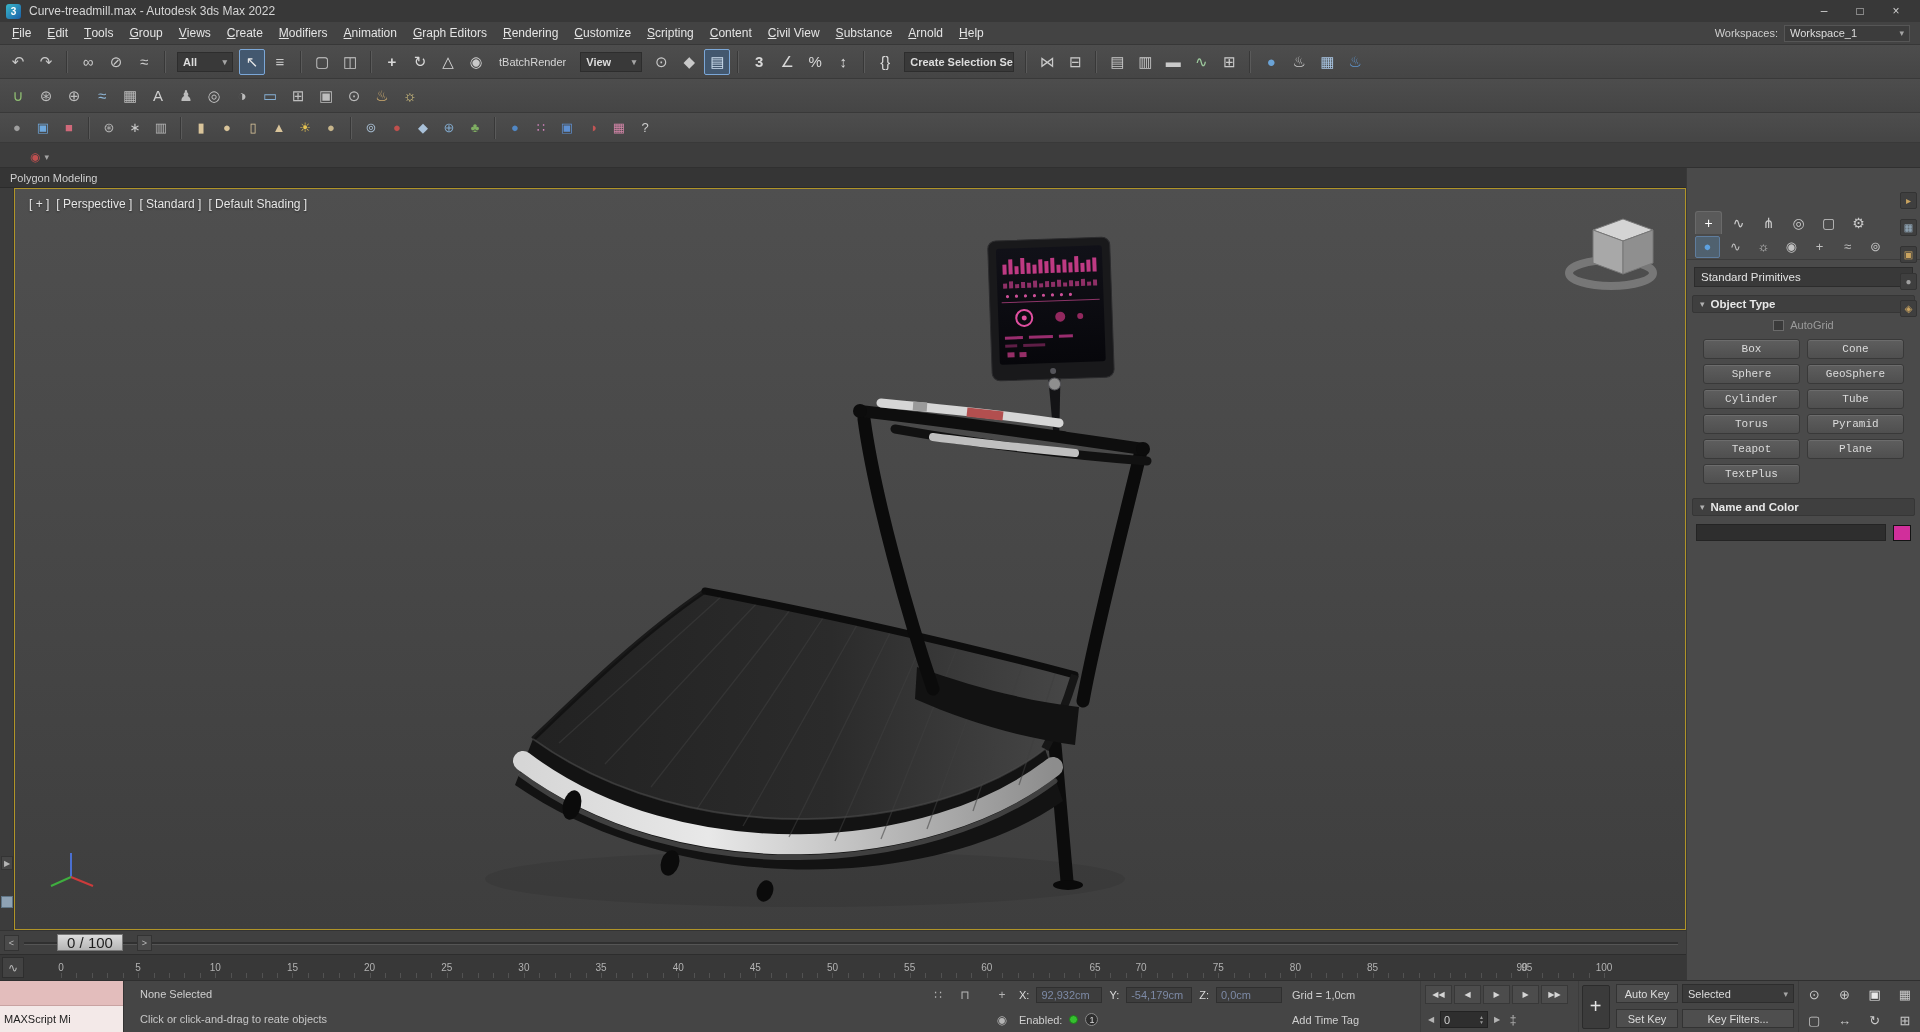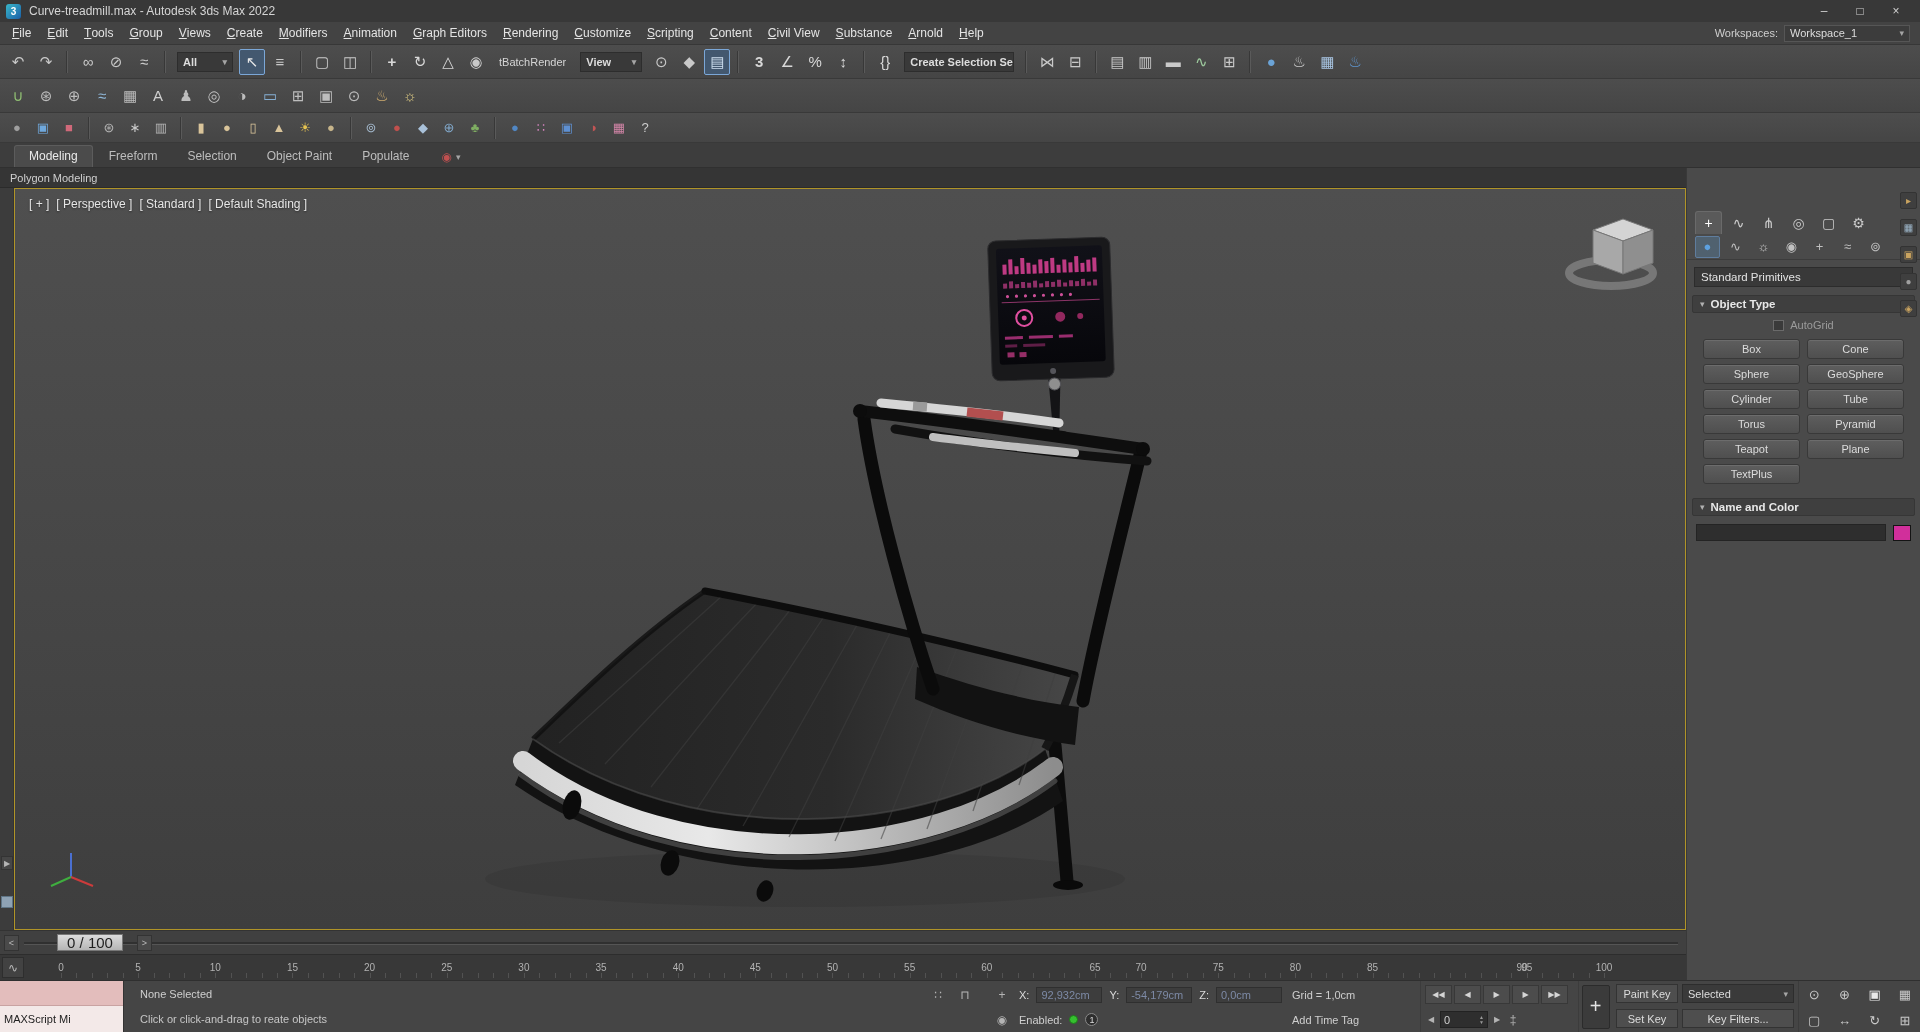--- a/index.html
+++ b/index.html
@@ -68,21 +68,21 @@
   .ctab.active { background:#5a5a5a; color:#ffffff; border:1px solid #6a6a6a; border-bottom:none; }
   .cmd-cats { display:flex; padding:2px 8px; gap:3px; height:26px; align-items:center; border-bottom:1px solid #3c3c3c; }
   .ccat { width:25px; height:22px; display:flex; align-items:center; justify-content:center; font-size:13px; border:1px solid transparent; border-radius:2px; }
   .ccat.active { background:#50616f; border-color:#5f7d9e; }
   .cmd-dropdown { margin:7px 7px 4px; height:20px; background:#393939; border:1px solid #2c2c2c; display:flex; align-items:center; justify-content:space-between; padding:0 6px; color:#e2e2e2; font-size:11.5px; }
   .rollout-header { margin:4px 5px 0; height:18px; background:#3f3f3f; border:1px solid #363636; border-radius:2px; display:flex; align-items:center; gap:6px; padding:0 7px; color:#e8e8e8; font-weight:bold; font-size:11.5px; }
   .tri { color:#b0b0b0; font-size:9px; font-weight:normal; }
   .autogrid { display:flex; align-items:center; justify-content:center; gap:6px; height:24px; color:#9b9b9b; }
   .checkbox { width:11px; height:11px; background:#3a3a3a; border:1px solid #6a6a6a; }
   .obj-grid { display:grid; grid-template-columns:1fr 1fr; gap:5px 7px; padding:2px 16px 10px; }
-  .obj-btn { height:20px; background:linear-gradient(#5e5e5e,#4f4f4f); border:1px solid #393939; border-radius:3px; color:#dcdcdc; font-size:11px; display:flex; align-items:center; justify-content:center; box-shadow:inset 0 1px 0 #6c6c6c; font-family:Liberation Sans, sans-serif; }
+  .obj-btn { height:20px; background:linear-gradient(#5e5e5e,#4f4f4f); border:1px solid #393939; border-radius:3px; color:#dcdcdc; font-size:11px; display:flex; align-items:center; justify-content:center; box-shadow:inset 0 1px 0 #6c6c6c; font-family:Liberation Mono, monospace; }
   .name-color-row { display:flex; align-items:center; gap:7px; padding:8px 9px; }
   .name-input { flex:1; height:17px; background:#2e2e2e; border:1px solid #242424; }
   .color-swatch { width:18px; height:16px; border:1px solid #141414; }
   .dock-strip { position:absolute; top:24px; right:3px; display:flex; flex-direction:column; gap:10px; }
   .dock-icon { width:17px; height:17px; display:flex; align-items:center; justify-content:center; font-size:10px; background:#3f3f3f; border:1px solid #333; border-radius:2px; }
 
   
   .statusbar { height:52px; background:#454545; border-top:1px solid #2f2f2f; display:flex; font-size:11px; color:#cfcfcf; }
   .sb-row { height:25px; display:flex; align-items:center; gap:7px;text-align:right; }
   .maxscript { width:124px; border-right:1px solid #333; display:flex; flex-direction:column; }
@@ -248,27 +248,20 @@
       <div class="tsep"></div>
       <div class="tbtn" style="color: rgb(81, 135, 196);">●</div>
       <div class="tbtn" style="color: rgb(210, 131, 189);">∷</div>
       <div class="tbtn" style="color: rgb(94, 144, 210);">▣</div>
       <div class="tbtn" style="color: rgb(194, 85, 85);">◑</div>
       <div class="tbtn" style="color: rgb(208, 132, 166);">▦</div>
       <div class="tbtn" style="color: rgb(204, 204, 204);">?</div>
     </div>
 
   <div class="ribbon-tabs">
-    <div id="ribbonTabs" style="display:flex;align-items:flex-end;gap:2px;">
-        <div class="rtab active">Modeling</div>
-        <div class="rtab">Freeform</div>
-        <div class="rtab">Selection</div>
-        <div class="rtab">Object Paint</div>
-        <div class="rtab">Populate</div>
-      </div>
     <div class="ribbon-config">
       <span class="dot">◉</span>
       <span class="caret">▾</span>
     </div>
   </div>
 
   <div class="mainrow">
     <div class="left-col">
       <div class="polygon-bar">
         <span>Polygon Modeling</span>
@@ -617,21 +610,21 @@
         <span class="sicon" style="width:14px;">‡</span>
       </div>
     </div>
 
     <div class="sb-setkeys">
       <div class="setkeys-btn">+</div>
     </div>
 
     <div class="sb-col sb-anim">
       <div class="sb-row">
-        <span class="abtn" style="width:62px;">Paint Key</span>
+        <span class="abtn" style="width:62px;">Auto Key</span>
         <span class="sel-drop">
           <span>Selected</span>
           <span class="caret">▾</span>
         </span>
       </div>
       <div class="sb-row">
         <span class="abtn" style="width:62px;">Set Key</span>
         <span class="abtn" style="flex:1;">Key Filters...</span>
       </div>
     </div>

